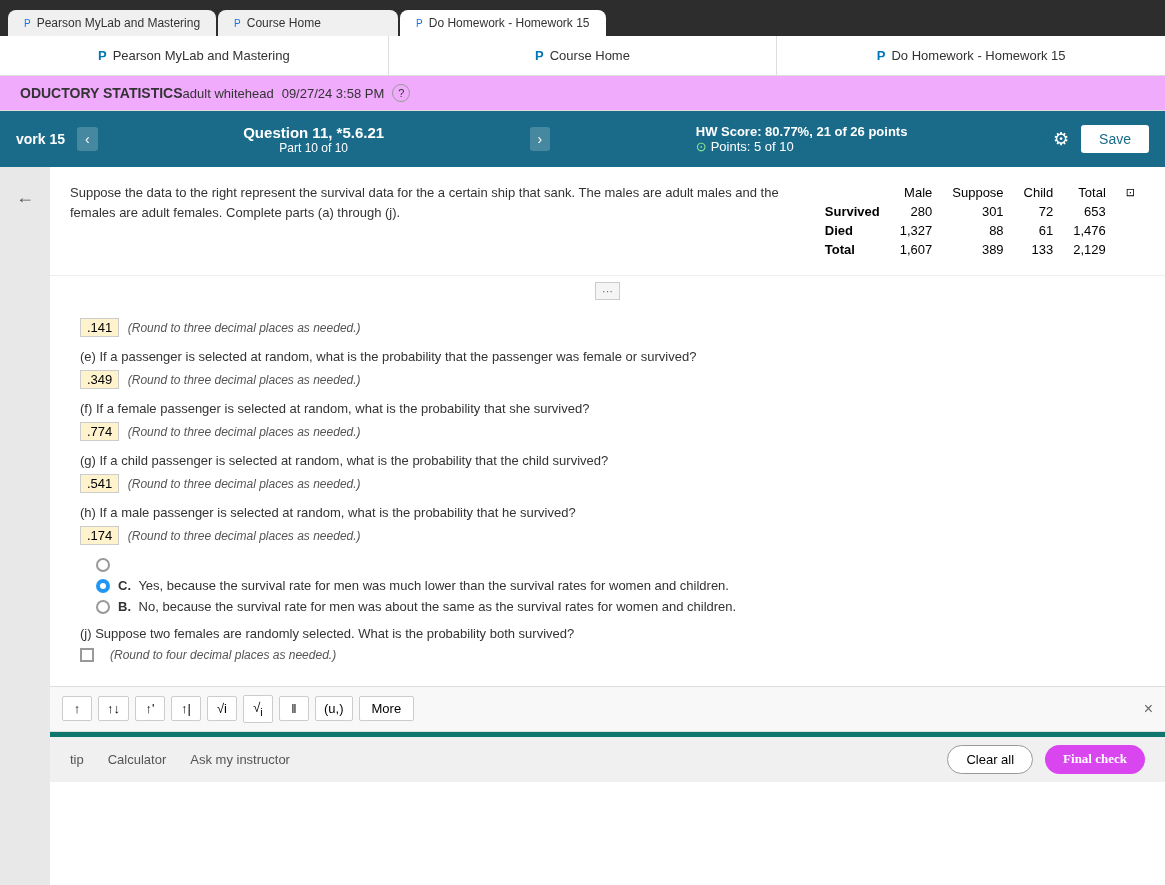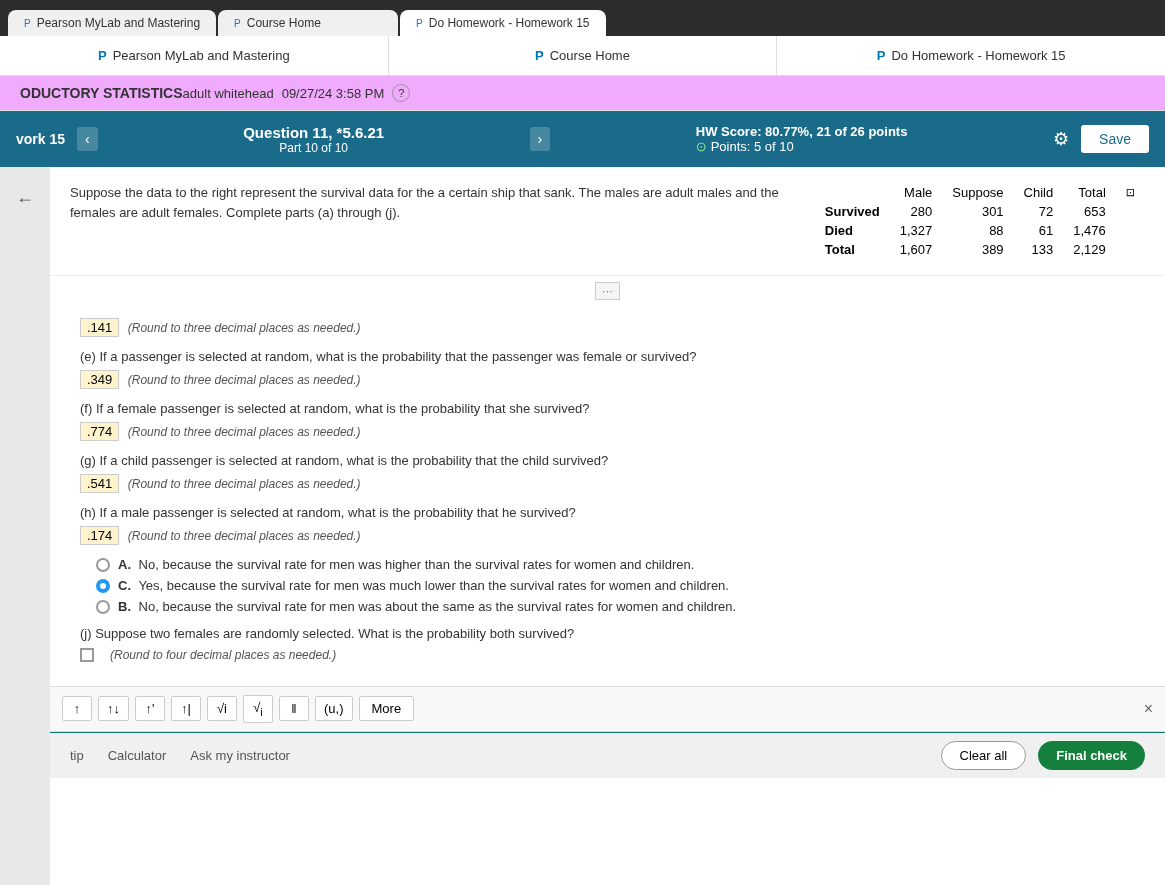--- a/index.html
+++ b/index.html
@@ -260,21 +260,21 @@
       color: #666;
     }
 
     
     .bottom-bar {
       background: #f0f0f0;
       display: flex;
       align-items: center;
       justify-content: space-between;
       padding: 8px 20px;
-      border-top: 1px solid #0f766e;
+      border-top: 5px solid #0f766e;
     }
     .bottom-left {
       display: flex;
       gap: 24px;
       font-size: 13px;
       color: #555;
     }
     .bottom-left span { cursor: pointer; }
     .bottom-right {
       display: flex;
@@ -282,28 +282,29 @@
     }
     .clear-btn {
       background: #fff;
       border: 1px solid #999;
       padding: 6px 18px;
       font-size: 13px;
       cursor: pointer;
       border-radius: 20px;
     }
     .final-check-btn {
-      background: #15803d;
+      background: #d946ef;
       border: none;
       color: #fff;
       padding: 6px 18px;
       font-size: 13px;
       cursor: pointer;
       border-radius: 20px;
       font-weight: bold;
+      font-family: Liberation Serif, serif;
     }
 
     .back-btn {
       font-size: 18px;
       color: #555;
       cursor: pointer;
       padding: 0 8px;
     }
 
     .expand-dots {
@@ -462,21 +463,20 @@
       <div class="answer-row">
         <div class="question-text">(h) If a male passenger is selected at random, what is the probability that he survived?</div>
         <span class="answer-value">.174</span>
         <span class="answer-note">(Round to three decimal places as needed.)</span>
       </div>
 
       <div class="answer-row">
         <div class="radio-group">
           <div class="radio-option">
             <div class="radio-circle"></div>
-            <span><span class="option-label">A.</span> No, because the survival rate for men was higher than the survival rates for women and children.</span>
           </div>
           <div class="radio-option">
             <div class="radio-circle checked"></div>
             <span><span class="option-label">C.</span> Yes, because the survival rate for men was much lower than the survival rates for women and children.</span>
           </div>
           <div class="radio-option">
             <div class="radio-circle"></div>
             <span><span class="option-label">B.</span> No, because the survival rate for men was about the same as the survival rates for women and children.</span>
           </div>
         </div>

